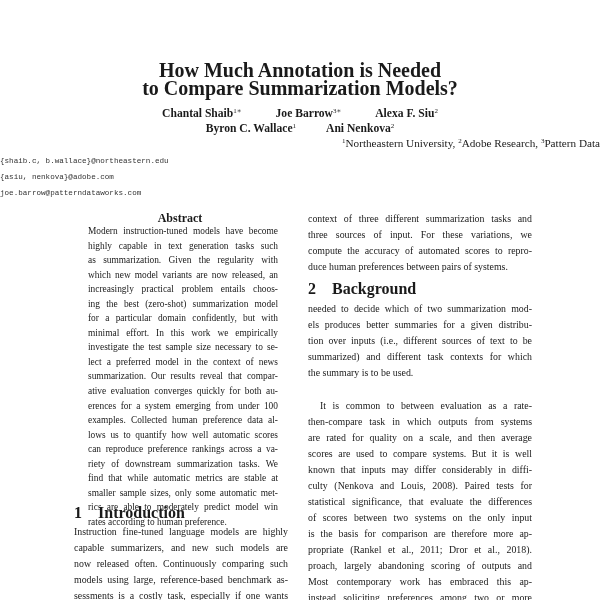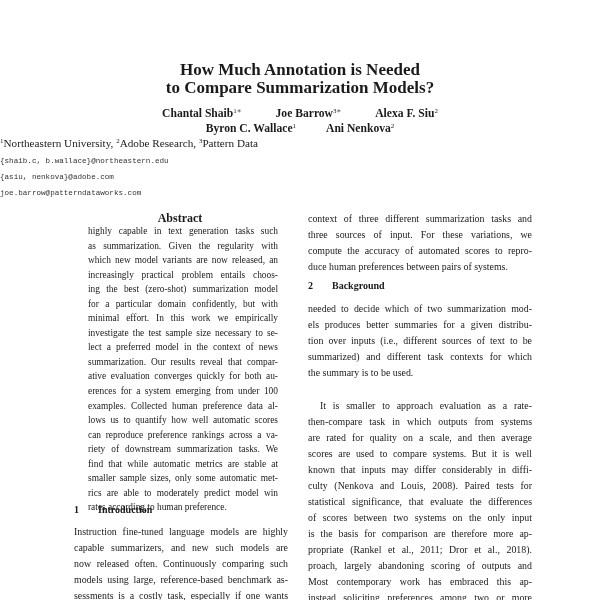--- a/index.html
+++ b/index.html
@@ -4,45 +4,45 @@
 <style>
   html, body { margin: 0; padding: 0; }
   body {
     width: 600px; height: 600px; overflow: hidden;
     background: #ffffff; position: relative;
     font-family: "Liberation Serif", "DejaVu Serif", serif;
     color: #1a1a1a;
   }
   .title {
     position: absolute; left: 0; width: 600px; top: 61px;
-    text-align: center; font-weight: bold; font-size: 17px; line-height: 18px;
+    text-align: center; font-weight: bold; font-size: 20px; line-height: 18px;
   }
   .authors {
     position: absolute; left: 0; width: 600px; top: 106px;
     text-align: center; font-weight: bold; font-size: 11.6px; line-height: 15px;
   }
   .authors .row1 span.a { display: inline-block; }
   .authors .row1 .gap { display: inline-block; width: 34px; }
   .authors .row2 .gap { display: inline-block; width: 30px; }
   sup { font-size: 7px; font-weight: normal; vertical-align: 4px; line-height: 0; }
   .affil {
     position: absolute; left: 0; width: 600px; top: 136px;
-    text-align: left; font-size: 11.2px; line-height: 14px;
+    text-align: right; font-size: 11.2px; line-height: 14px;
   }
   .emails {
     position: absolute; left: 0; width: 600px; top: 153px;
     text-align: left; font-family: "Liberation Mono", "DejaVu Sans Mono", monospace;
     font-size: 7.6px; line-height: 16px; color: #333;
   }
   .abstract-head {
     position: absolute; left: 74px; width: 212px; top: 211px;
     text-align: center; font-weight: bold; font-size: 12px;
   }
   .sec-head {
-    position: absolute; font-weight: bold; font-size: 10px;
+    position: absolute; font-weight: bold; font-size: 16px;
   }
   .sec-head .num { display: inline-block; width: 24px; }
   .para {
     position: absolute; font-size: 9.9px; line-height: 16px; text-align: justify;
   }
   .para .line { display: block; white-space: nowrap; text-align: justify; text-align-last: justify; }
   .para .line.last { text-align-last: left; }
   .clip { position: absolute; overflow: hidden; }
 </style>
 </head>
@@ -67,20 +67,21 @@
 </div>
 
 <div class="emails">
   <div>{shaib.c, b.wallace}@northeastern.edu</div>
   <div>{asiu, nenkova}@adobe.com</div>
   <div>joe.barrow@patterndataworks.com</div>
 </div>
 
 <div class="abstract-head">Abstract</div>
 <div class="para" style="left:88px; top:224px; width:190px; font-size:9.4px; line-height:14.55px;">
+  <span class="line">Modern instruction-tuned models have become</span>
   <span class="line">highly capable in text generation tasks such</span>
   <span class="line">as summarization. Given the regularity with</span>
   <span class="line">which new model variants are now released, an</span>
   <span class="line">increasingly practical problem entails choos-</span>
   <span class="line">ing the best (zero-shot) summarization model</span>
   <span class="line">for a particular domain confidently, but with</span>
   <span class="line">minimal effort. In this work we empirically</span>
   <span class="line">investigate the test sample size necessary to se-</span>
   <span class="line">lect a preferred model in the context of news</span>
   <span class="line">summarization. Our results reveal that compar-</span>
@@ -122,21 +123,21 @@
 </div>
 <div class="para" style="left:308px; top:301px; width:224px;">
   <span class="line">needed to decide which of two summarization mod-</span>
   <span class="line">els produces better summaries for a given distribu-</span>
   <span class="line">tion over inputs (i.e., different sources of text to be</span>
   <span class="line">summarized) and different task contexts for which</span>
   <span class="line last">the summary is to be used.</span>
 </div>
 <div class="clip" style="left:308px; top:398px; width:225px; height:202px;">
   <div class="para" style="left:0; top:0; width:224px;">
-    <span class="line" style="padding-left:12px; box-sizing:border-box; width:224px;">It is smaller to approach evaluation as a rate-</span>
+    <span class="line" style="padding-left:12px; box-sizing:border-box; width:224px;">It is common to between evaluation as a rate-</span>
     <span class="line">then-compare task in which outputs from systems</span>
     <span class="line">are rated for quality on a scale, and then average</span>
     <span class="line">scores are used to compare systems. But it is well</span>
     <span class="line">known that inputs may differ considerably in diffi-</span>
     <span class="line">culty (Nenkova and Louis, 2008). Paired tests for</span>
     <span class="line">statistical significance, that evaluate the differences</span>
     <span class="line">of scores between two systems on the only input</span>
     <span class="line">is the basis for comparison are therefore more ap-</span>
     <span class="line">propriate (Rankel et al., 2011; Dror et al., 2018).</span>
     <span class="line">proach, largely abandoning scoring of outputs and</span>

